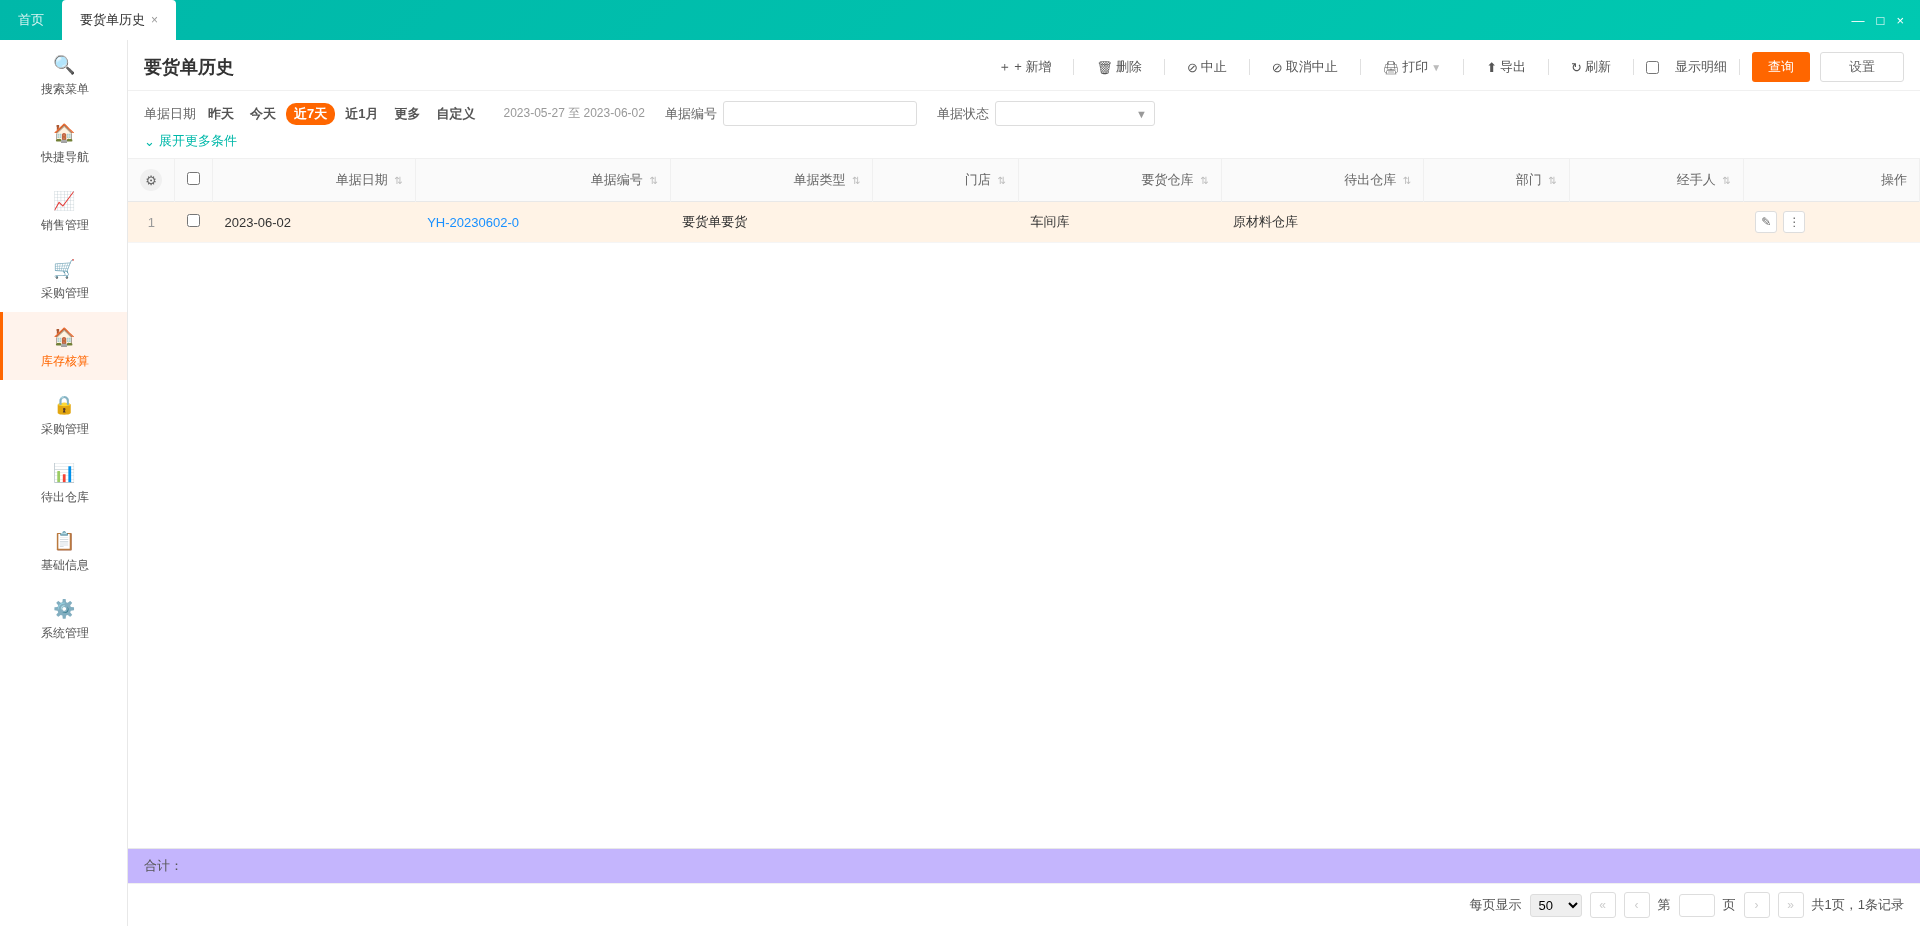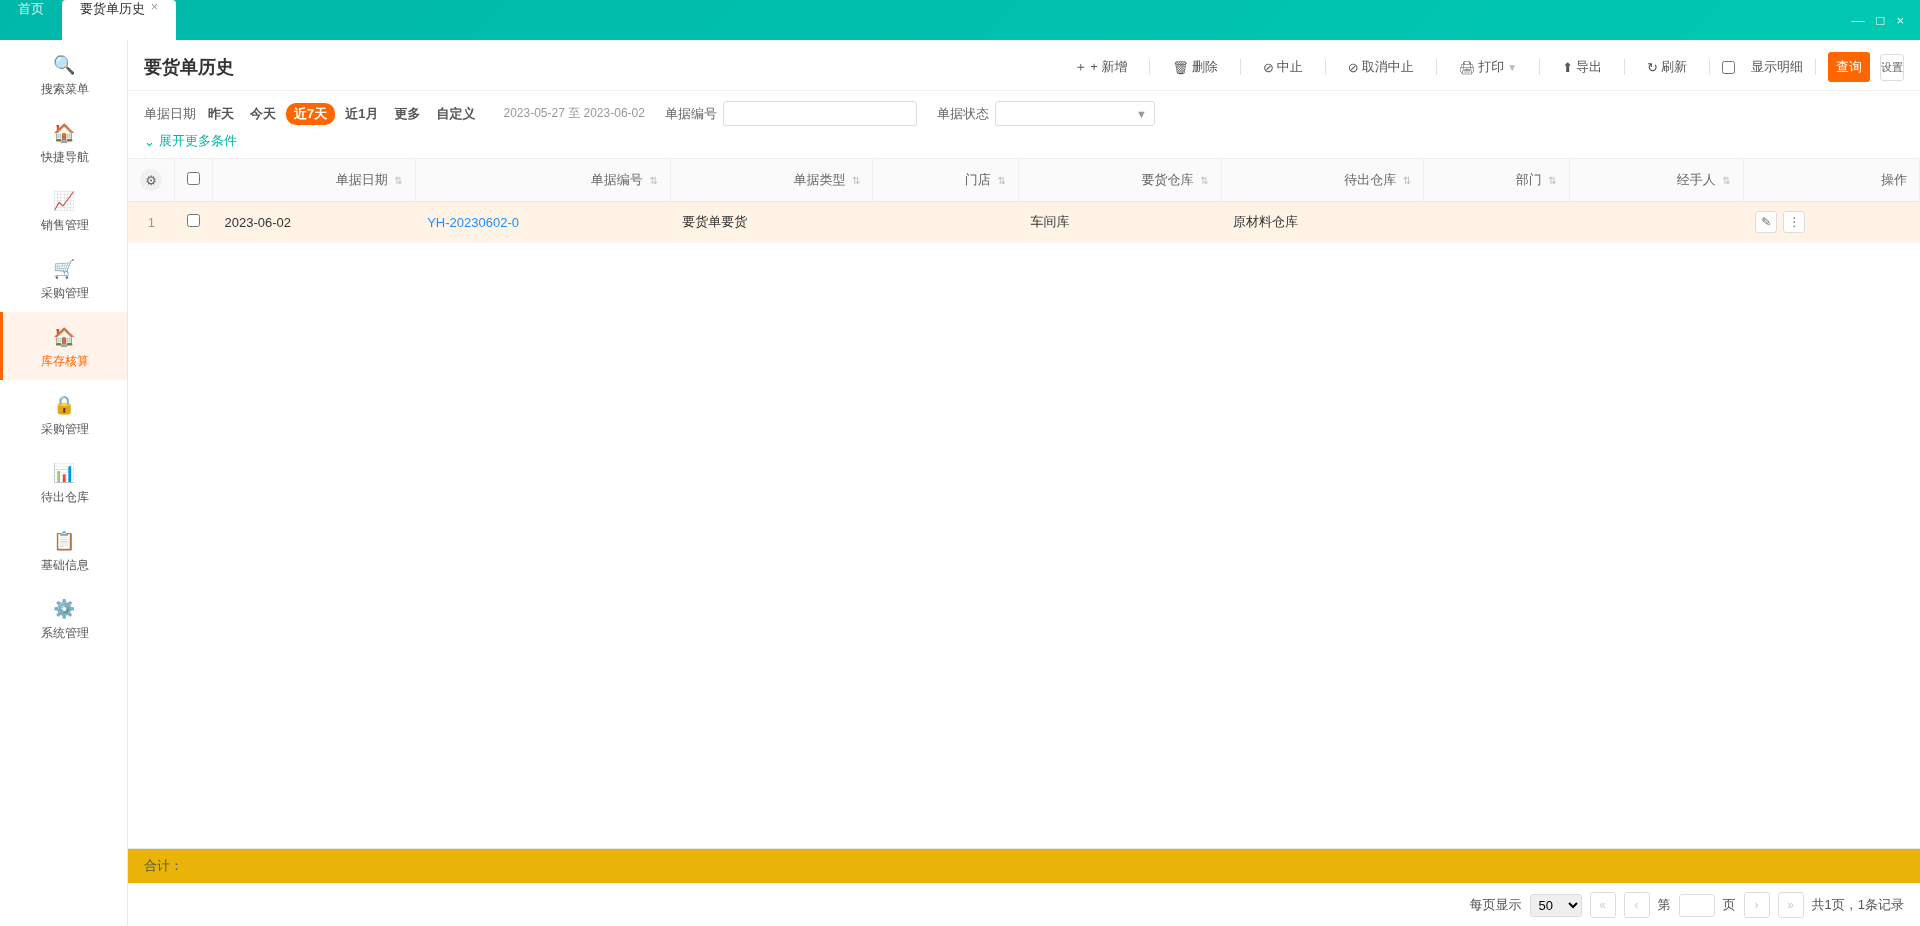--- a/index.html
+++ b/index.html
@@ -17,21 +17,21 @@
     }
     .top-bar-tabs {
       display: flex;
       align-items: stretch;
       height: 100%;
       flex: 1;
     }
     .tab-item {
       padding: 0 18px;
       display: flex;
-      align-items: flex-start;
+      align-items: center;
       font-size: 13px;
       color: rgba(255,255,255,0.85);
       cursor: pointer;
       position: relative;
     }
     .tab-item.active {
       background: white;
       color: #333;
       border-radius: 4px 4px 0 0;
     }
@@ -139,32 +139,32 @@
       background: transparent;
       cursor: pointer;
       color: #555;
       font-size: 13px;
     }
     .btn-primary {
       background: #ff6600;
       color: white;
       border: none;
       border-radius: 3px;
-      padding: 6px 8px;
+      padding: 6px 16px;
       cursor: pointer;
       font-size: 13px;
     }
     .btn-settings {
       background: white;
       color: #666;
       border: 1px solid #ddd;
       border-radius: 3px;
-      padding: 5px 0;
-      cursor: pointer;
-      font-size: 11px;
+      padding: 5px 28px;
+      cursor: pointer;
+      font-size: 13px;
     }
 
     
     .show-detail {
       display: flex;
       align-items: center;
       gap: 16px;
       font-size: 13px;
       color: #555;
       cursor: pointer;
@@ -322,21 +322,21 @@
       cursor: pointer;
       font-size: 12px;
       color: #666;
       background: white;
     }
 
     
     .table-footer {
       border-top: 1px solid #e8e8e8;
       padding: 8px 16px;
-      background: #eab308;
+      background: #c4b5fd;
       color: #555;
       font-size: 13px;
       flex-shrink: 0;
     }
 
     
     .pagination-bar {
       display: flex;
       align-items: center;
       justify-content: flex-end;

